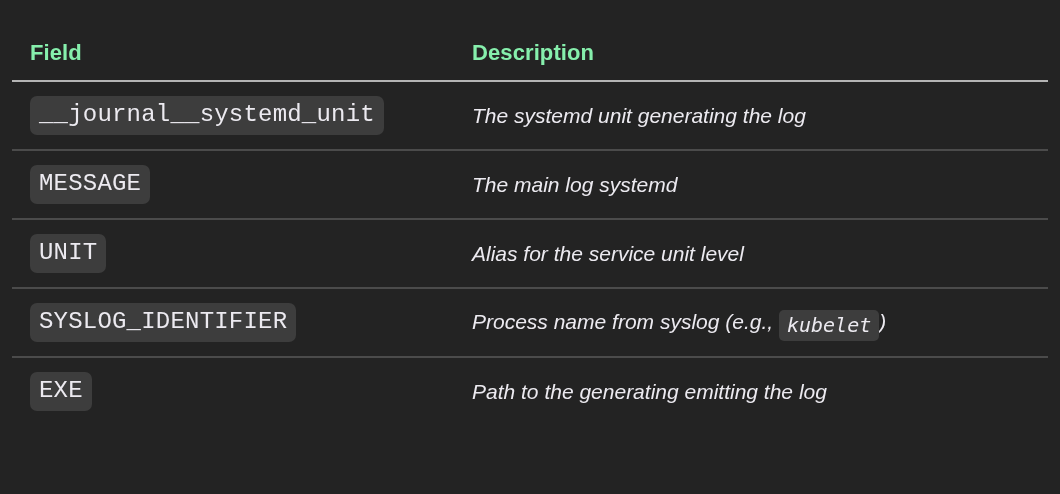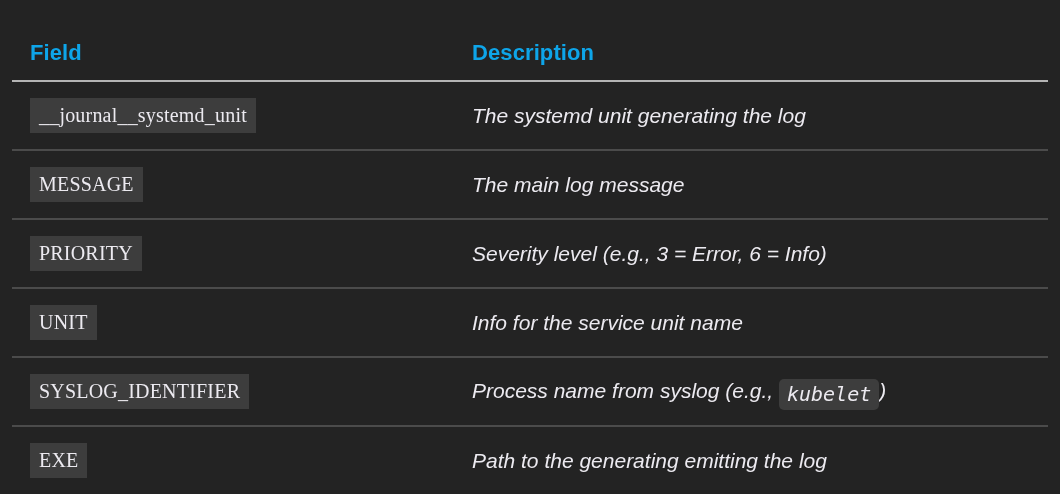--- a/index.html
+++ b/index.html
@@ -29,21 +29,21 @@
     table-layout: fixed;
   }
 
   table.fields-table col.col-field { width: 454px; }
   table.fields-table col.col-desc  { width: 582px; }
 
   thead th {
     text-align: left;
     font-size: 22px;
     font-weight: bold;
-    color: #0ea5e9;
+    color: #86efac;
     letter-spacing: 0.1px;
     padding: 0 0 14px 0;
     height: 66px;
     vertical-align: bottom;
     border-bottom: 2px solid #b4b4b4;
   }
   thead th.th-field { padding-left: 18px; }
   thead th.th-desc  { padding-left: 6px; margin-left: 48px; }
 
   tbody td {
@@ -57,23 +57,23 @@
   tbody tr:last-child td {
     border-bottom: none;
   }
   tbody td.cell-field { padding-left: 18px; }
   tbody td.cell-desc  { padding-left: 6px; line-height: 1.2; white-space: nowrap; font-style: italic; }
 
   code.code-badge {
     display: inline-block;
     background: #3d3d3d;
     color: #eceaf0;
-    border-radius: 0;
-    font-family: Liberation Serif, serif;
-    font-size: 20px;
+    border-radius: 7px;
+    font-family: Liberation Mono, monospace;
+    font-size: 24px;
     line-height: 1;
     padding: 7px 9px 8px 9px;
     letter-spacing: 0.2px;
     white-space: pre;
   }
 
   code.code-inline {
     display: inline-block;
     background: #3d3d3d;
     color: #eceaf0;
@@ -112,37 +112,29 @@
         </td>
         <td class="cell-desc">
           <span class="desc-text">The systemd unit generating the log</span>
         </td>
       </tr>
       <tr>
         <td class="cell-field">
           <code class="code-badge">MESSAGE</code>
         </td>
         <td class="cell-desc">
-          <span class="desc-text">The main log message</span>
-        </td>
-      </tr>
-      <tr>
-        <td class="cell-field">
-          <code class="code-badge">PRIORITY</code>
-        </td>
-        <td class="cell-desc">
-          <span class="desc-text">Severity level (e.g., 3 = Error, 6 = Info)</span>
+          <span class="desc-text">The main log systemd</span>
         </td>
       </tr>
       <tr>
         <td class="cell-field">
           <code class="code-badge">UNIT</code>
         </td>
         <td class="cell-desc">
-          <span class="desc-text">Info for the service unit name</span>
+          <span class="desc-text">Alias for the service unit level</span>
         </td>
       </tr>
       <tr>
         <td class="cell-field">
           <code class="code-badge">SYSLOG_IDENTIFIER</code>
         </td>
         <td class="cell-desc"><span class="desc-text">Process name from syslog (e.g., </span><code class="code-inline">kubelet</code><span class="desc-text">)</span></td>
       </tr>
       <tr>
         <td class="cell-field">

